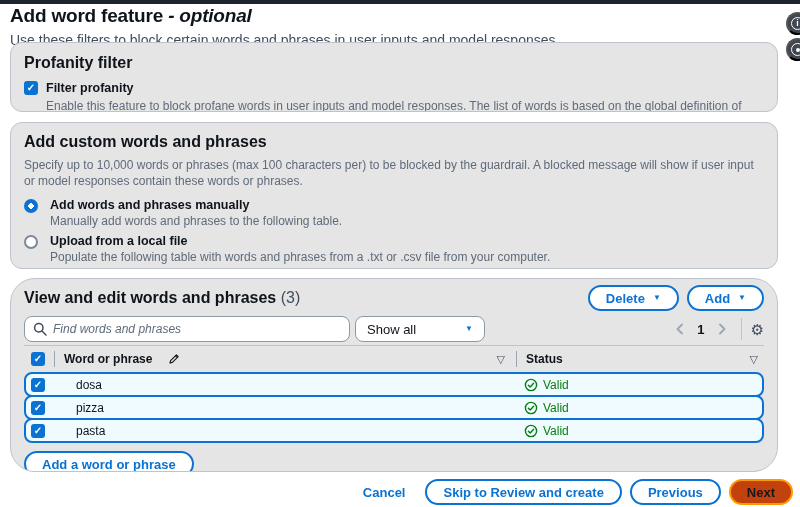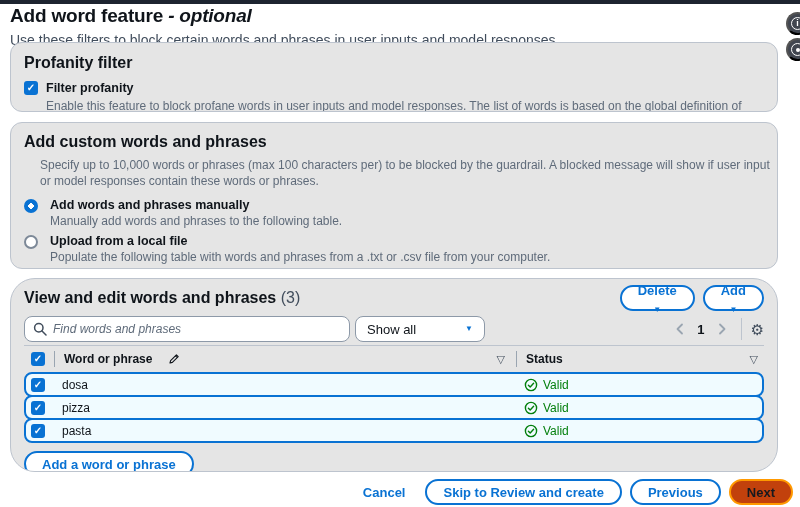--- a/index.html
+++ b/index.html
@@ -35,34 +35,34 @@
   #card-table     { top:278px; height:194px; padding-top:6px;border-radius:25px; }
 
   .desc { font-size:12px; color:#5f6b7a; line-height:1.3; }
 
   .check-row { display:flex; align-items:flex-start; gap:8px; margin-top:9px; }
   .cb { width:14px; height:14px; min-width:14px; border-radius:3px; background:#0972d3;
     color:#fff; font-size:10px; line-height:14px; text-align:center; font-weight:bold; cursor:pointer; }
   .check-row .lbl { font-size:12.5px; font-weight:700; line-height:15px; }
   .check-row .desc { margin-top:3px; }
 
-  #card-custom .lead { margin:6px 16px 9px; line-height:16px; width:740px; }
+  #card-custom .lead { margin:6px 0 9px; line-height:16px; width:740px; }
   .opt-row { display:flex; align-items:flex-start; gap:12px; margin-bottom:6px; }
   .radio { width:14px; height:14px; min-width:14px; border-radius:50%; cursor:pointer; margin-top:1px; }
   .radio.sel { background:radial-gradient(circle, #fff 0 2.6px, #0972d3 2.7px); }
   .radio.unsel { border:2px solid #7d8998; background:#fff; }
   .opt-row .lbl { font-size:12.5px; font-weight:700; line-height:15px; }
   .opt-row .desc { margin-top:2px; line-height:13px; }
 
   .card3-head { display:flex; align-items:center; }
   .head-buttons { margin-left:auto; display:flex; gap:8px; }
   .pill { display:inline-flex; align-items:center; justify-content:center; gap:8px;
     border:2px solid #0972d3; border-radius:16px; background:#fff; color:#0972d3;
     font-family:"Liberation Sans",sans-serif; font-size:13px; font-weight:bold;
-    height:26px; padding:0 16px; cursor:pointer;flex-direction:column; }
+    height:26px; padding:0 16px; cursor:pointer; }
   .caret { font-size:8px; line-height:1; }
 
   .filter-row { display:flex; align-items:center; margin-top:5px; }
   .search-box { position:relative; width:326px; }
   .search-box svg { position:absolute; left:9px; top:6px; }
   .search-input { width:326px; height:26px; border:1px solid #8d99a8; border-radius:8px;
     padding:0 8px 0 28px; font-size:12px; font-family:"Liberation Sans",sans-serif; color:#0f141a; outline:none; }
   .search-input::placeholder { font-style:italic; color:#5f6b7a; }
   .select { width:130px; height:26px; border:1px solid #8d99a8; border-radius:8px; margin-left:5px;
     display:flex; align-items:center; justify-content:space-between; padding:0 11px;
@@ -79,21 +79,21 @@
   .vdiv { width:1px; height:16px; background:#9aa5b1; margin:0 9px; }
   .col-word { flex:1; display:flex; align-items:center; gap:16px; font-size:12px; font-weight:bold; }
   .col-word .filter-ic { margin-left:auto; margin-right:2px; }
   .col-status { width:238px; display:flex; align-items:center; font-size:12px; font-weight:bold; }
   .col-status .filter-ic { margin-left:auto; margin-right:6px; }
   .filter-ic { font-size:11px; color:#414d5c; background:none; border:none; cursor:pointer; line-height:1; }
 
   .trow { display:flex; align-items:center; height:25px; border:2px solid #0972d3;
     border-radius:8px; background:#f0fbff; padding-left:5px; cursor:pointer; }
   .trow + .trow { margin-top:-2px; }
-  .trow .word { flex:1; font-size:12px; padding-left:17px; }
+  .trow .word { flex:1; font-size:12px; padding-left:31px; }
   .trow .status { width:238px; display:flex; align-items:flex-end; gap:5px;
     color:#037f0c; font-size:12px; }
 
   .add-row-btn { margin-top:8px; }
 
   .footer { position:absolute; top:479px; right:7px; display:flex; align-items:center; gap:8px; }
   .link-btn { background:none; border:none; color:#0972d3; font-size:13px; font-weight:bold;
     font-family:"Liberation Sans",sans-serif; cursor:pointer; margin-right:12px; }
   .pill.primary { background:#c2410c; border-color:#ff9900; color:#16191f; }
 </style>

